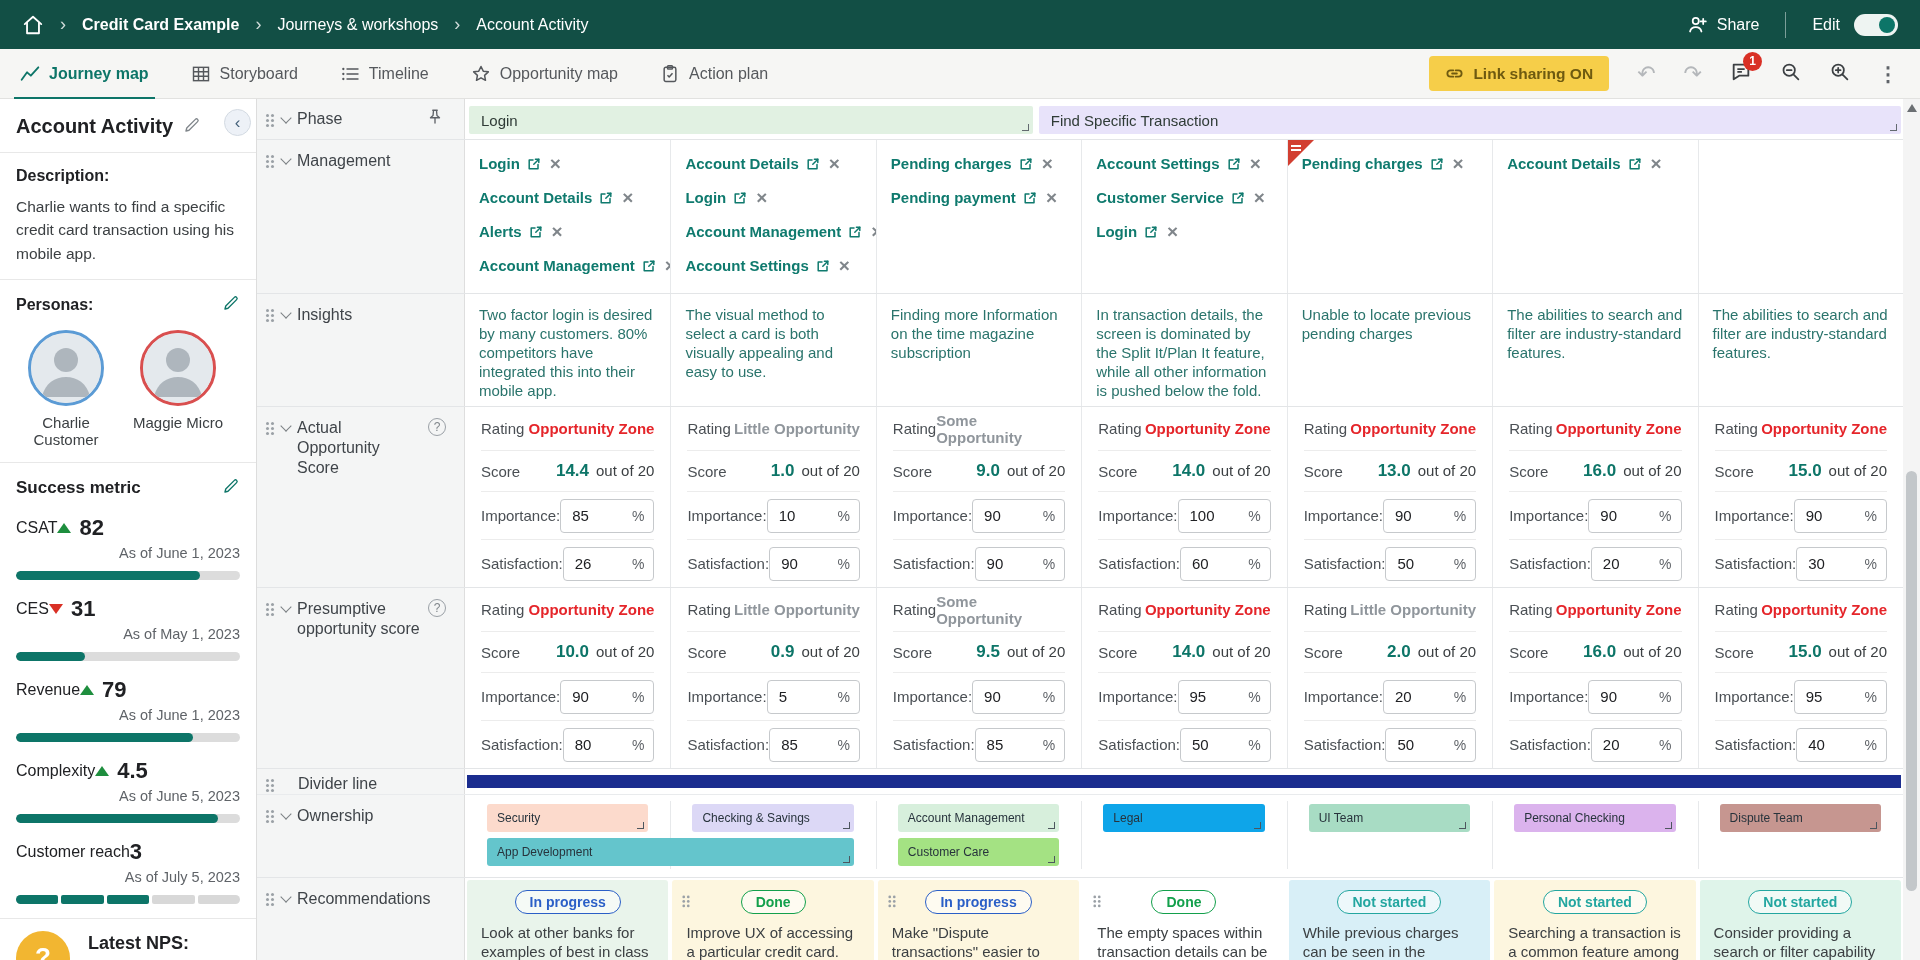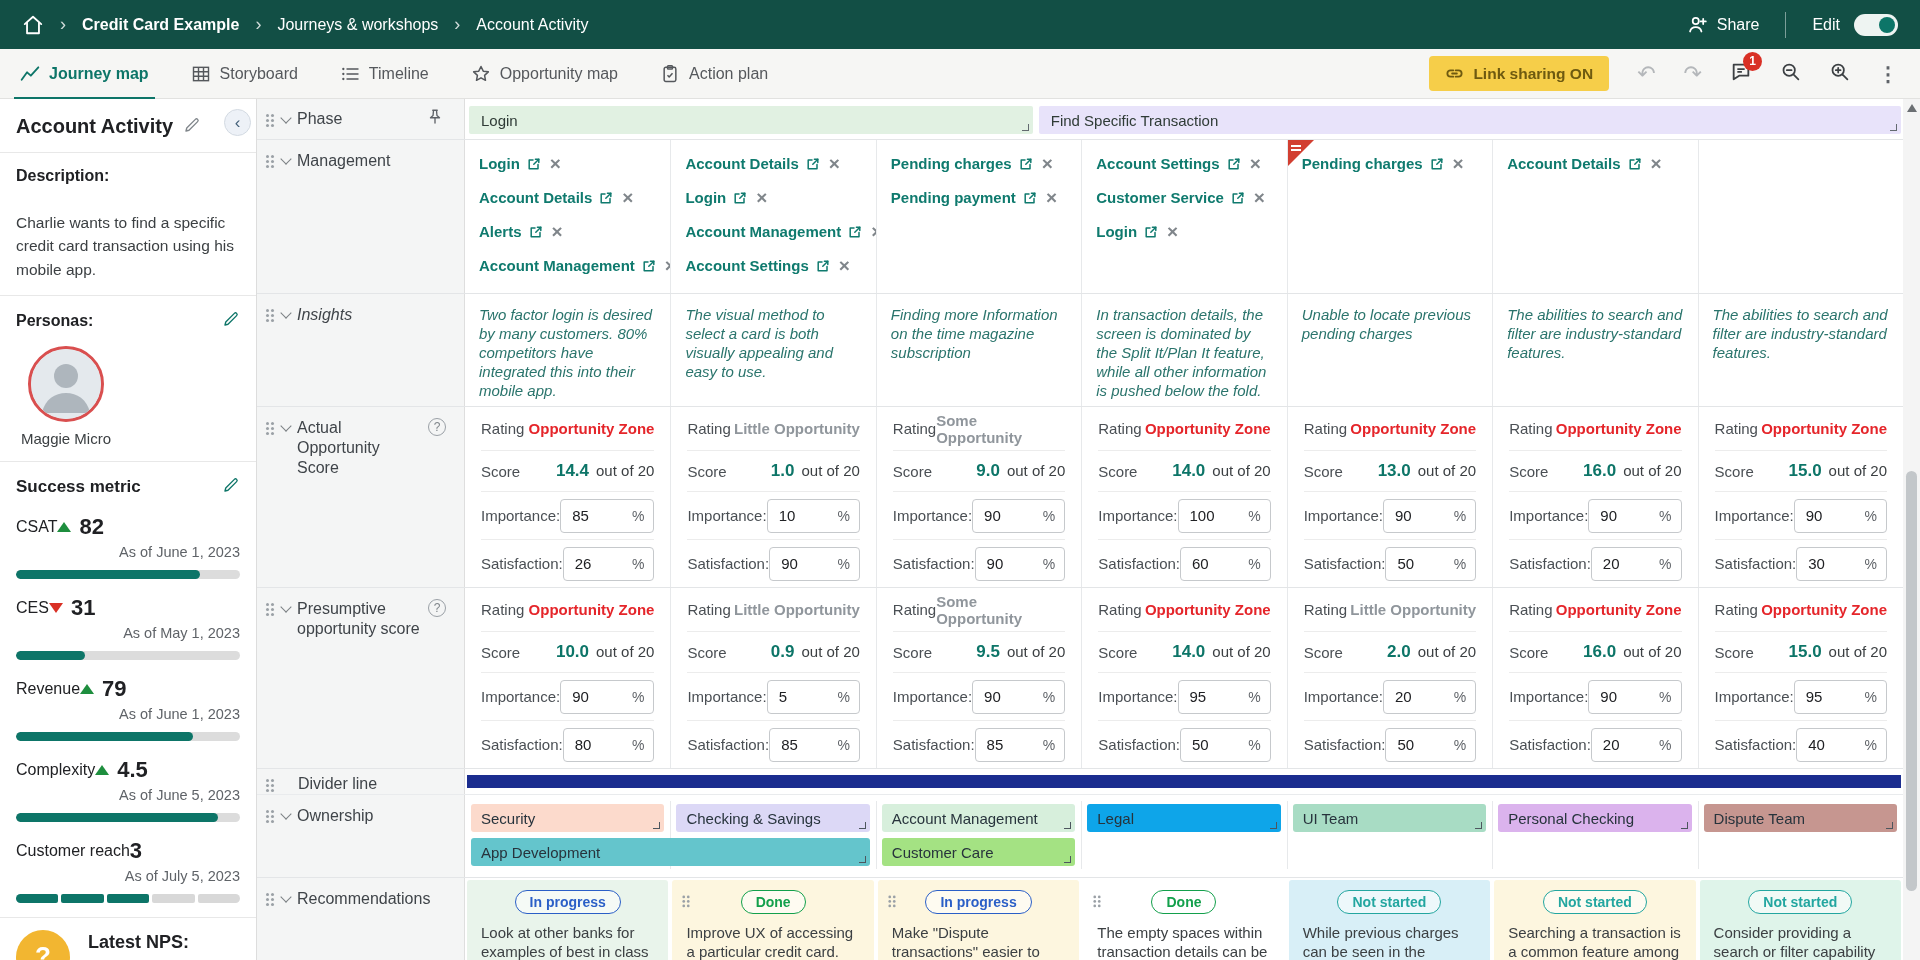--- a/index.html
+++ b/index.html
@@ -36,21 +36,21 @@
 
   
   .sidebar { position:absolute; left:0; top:99px; width:257px; height:861px; background:#fff; border-right:1px solid #ddd; overflow:hidden; }
   .collapse-btn { position:absolute; left:224px; top:10px; width:27px; height:27px; border-radius:50%; background:#edf1f7; border:1px solid #d3dae2; color:#44617a; font-size:17px; display:flex; align-items:center; justify-content:center; cursor:pointer; z-index:5; }
   .sb-sec { padding:14px 16px; border-bottom:1px solid #e8e8e8; }
   .sb-title-row { display:flex; align-items:center; gap:10px; padding:16px 16px 14px; }
   .sb-title-row h1 { font-size:20px; font-weight:700; color:#202124; }
   .pencil svg { width:18px; height:18px; cursor:pointer; }
   .sb-h { font-size:16px; font-weight:700; color:#202124; }
   .sb-h.big { font-size:17px; }
-  .sb-desc { margin-top:26px; font-size:15.5px; line-height:1.5; color:#3c4043; }
+  .sb-desc { margin-top:10px; font-size:15.5px; line-height:1.5; color:#3c4043; }
   .sb-row { display:flex; align-items:center; justify-content:space-between; }
   .personas { display:flex; gap:12px; margin-top:14px; }
   .persona { width:100px; text-align:center; cursor:pointer; }
   .avatar { width:76px; height:76px; margin:0 auto; border-radius:50%; border:3px solid #888; overflow:hidden; background:#e9ecef; }
   .avatar svg { width:100%; height:100%; }
   .pname { margin-top:8px; font-size:15px; color:#3c4043; }
   .metric { margin-top:16px; }
   .m-top { display:flex; align-items:center; }
   .m-name { font-size:16px; color:#202124; }
   .m-val { display:flex; align-items:center; gap:8px; font-size:22px; color:#202124; }
@@ -64,21 +64,21 @@
   .m-bar.seg { background:transparent; display:flex; gap:3px; }
   .m-seg { flex:1; height:9px; border-radius:2px; }
   .sb-sec.nps { display:flex; align-items:flex-start; gap:18px; border-bottom:none; padding-top:12px; }
   .help-bubble { width:54px; height:54px; border-radius:50%; background:#f2b631; color:#fff; font-size:26px; font-weight:700; display:flex; align-items:center; justify-content:center; cursor:pointer; }
   .nps-label { font-size:18px; font-weight:700; color:#202124; margin-top:2px; }
   .nps-val { display:flex; align-items:center; gap:10px; font-size:36px; color:#202124; margin-top:6px; margin-left:8px; }
 
   
   .grid { position:absolute; left:257px; top:99px; width:1646px; height:861px; background:#fff; }
   .grow { display:grid; grid-template-columns:208px repeat(7,1fr); border-bottom:1px solid #e3e5e7; }
-  .r-phase { height:41px; } .r-sub { height:154px; } .r-ins { height:113px;font-style:italic; }
+  .r-phase { height:41px; } .r-sub { height:154px; } .r-ins { height:113px; }
   .r-act { height:181px; } .r-pre { height:181px; } .r-div { height:26px; border-bottom:1px solid #e9ebed; }
   .r-own { height:83px; } .r-rec { height:82px; border-bottom:none; }
   .rlabel { background:#f4f5f5; border-right:1px solid #dedede; display:flex; align-items:flex-start; gap:7px; padding:11px 12px 0 8px; position:relative; }
   .rtext { font-size:16px; color:#3f4449; line-height:1.25; max-width:128px; }
   .dots { position:relative; width:10px; height:16px; margin-top:2px; cursor:grab; flex:none; }
   .dots::before { content:""; position:absolute; left:1px; top:2px; width:3px; height:3px; border-radius:50%; background:#9aa0a6;
     box-shadow:5px 0 0 #9aa0a6, 0 5px 0 #9aa0a6, 5px 5px 0 #9aa0a6, 0 10px 0 #9aa0a6, 5px 10px 0 #9aa0a6; }
   .dots.small { transform:scale(.9); }
   .chev { width:8px; height:8px; border-right:1.7px solid #7b8084; border-bottom:1.7px solid #7b8084; transform:rotate(45deg); margin-top:4px; cursor:pointer; flex:none; }
   .chev-sp { width:9px; flex:none; }
@@ -117,21 +117,21 @@
   .opp-unit { font-size:15px; color:#3c4043; }
   .num-input { width:100px; height:34px; background:#fff; border:1px solid #c6c9cc; border-radius:4px; display:flex; align-items:center; justify-content:space-between; padding:0 9px 0 11px; cursor:text; }
   .num-input .num { font-size:15px; color:#202124; }
   .num-input .pct { font-size:14px; color:#5f6368; }
 
   .div-bar { margin:6px 2px 0 2px; height:13px; background:#1b2d8f; cursor:pointer; }
 
   .own-area { display:grid; grid-template-columns:repeat(7,1fr); grid-template-rows:34px 34px; padding-top:6px; }
   .ocol { grid-row:1 / 3; }
   .ocol + .ocol { border-left:1px solid #e7e9eb; }
-  .tag { position:relative; z-index:1; margin:3px 6px; border-radius:3px; display:flex; align-items:center; padding:0 10px; font-size:15px; color:#27333c; cursor:grab; }
+  .tag { position:relative; z-index:1; margin:3px 22px; border-radius:3px; display:flex; align-items:center; padding:0 10px; font-size:12px; color:#27333c; cursor:grab; }
   .tag .rz { right:4px; bottom:3px; border-color:#4d565e; }
   .tag.t1 { grid-row:1; }
   .tag.t2 { grid-row:2; }
 
   .rec-area { display:grid; grid-template-columns:repeat(7,1fr); }
   .rcell { margin:2px 2px 0 2px; border-radius:3px 3px 0 0; padding-top:9px; overflow:hidden; cursor:pointer; }
   .rec-top { position:relative; display:flex; justify-content:center; align-items:center; height:26px; }
   .rec-top .dots { position:absolute; left:9px; top:2px; }
   .pill { border:1.5px solid; border-radius:13px; padding:3px 14px; font-size:14px; font-weight:600; background:rgba(255,255,255,.55); cursor:pointer; }
   .rec-text { margin:8px 14px 0 14px; font-size:15px; line-height:19px; color:#3c4043; }
@@ -267,20 +267,30 @@
       <div class="sb-row">
         <div class="sb-h">Personas:</div>
         <span class="pencil">
           <svg viewBox="0 0 24 24" fill="none" stroke="#0d7568" stroke-width="1.8" stroke-linejoin="round">
               <path d="M4 20l1-4L16.5 4.5a2.1 2.1 0 013 3L8 19z"></path>
             </svg>
         </span>
       </div>
       <div class="personas">
 
+      <div class="persona">
+          <div class="avatar" style="border-color: rgb(91, 155, 213);">
+            <svg viewBox="0 0 70 70">
+                <circle cx="35" cy="35" r="35" fill="#e4e9ed"></circle>
+                <circle cx="35" cy="27" r="12" fill="#aeb6bd"></circle>
+                <path d="M11 64c3-14 13-20 24-20s21 6 24 20z" fill="#aeb6bd"></path>
+              </svg>
+          </div>
+          <div class="pname">Charlie Customer</div>
+        </div>
           <div class="persona">
           <div class="avatar" style="border-color: rgb(217, 79, 79);">
             <svg viewBox="0 0 70 70">
                 <circle cx="35" cy="35" r="35" fill="#e4e9ed"></circle>
                 <circle cx="35" cy="27" r="12" fill="#aeb6bd"></circle>
                 <path d="M11 64c3-14 13-20 24-20s21 6 24 20z" fill="#aeb6bd"></path>
               </svg>
           </div>
           <div class="pname">Maggie Micro</div>
         </div>

